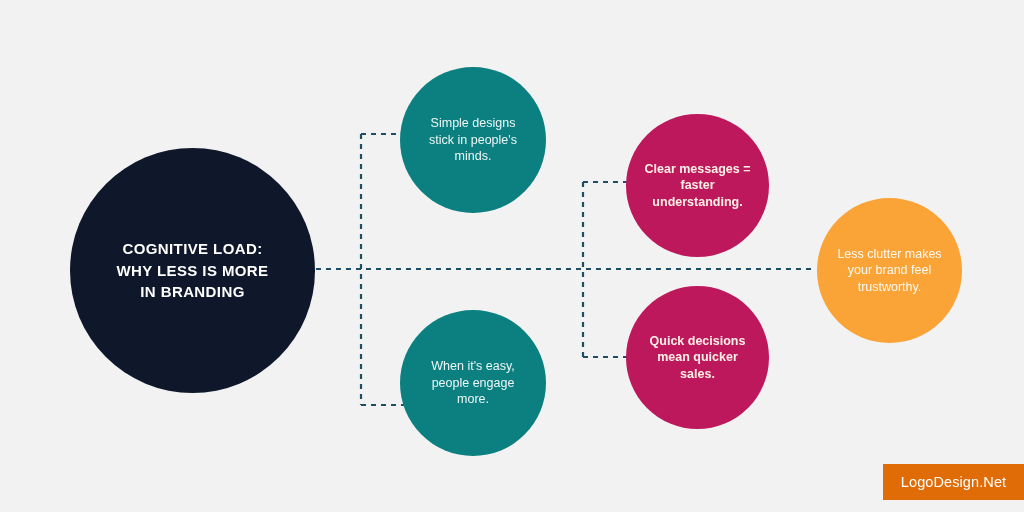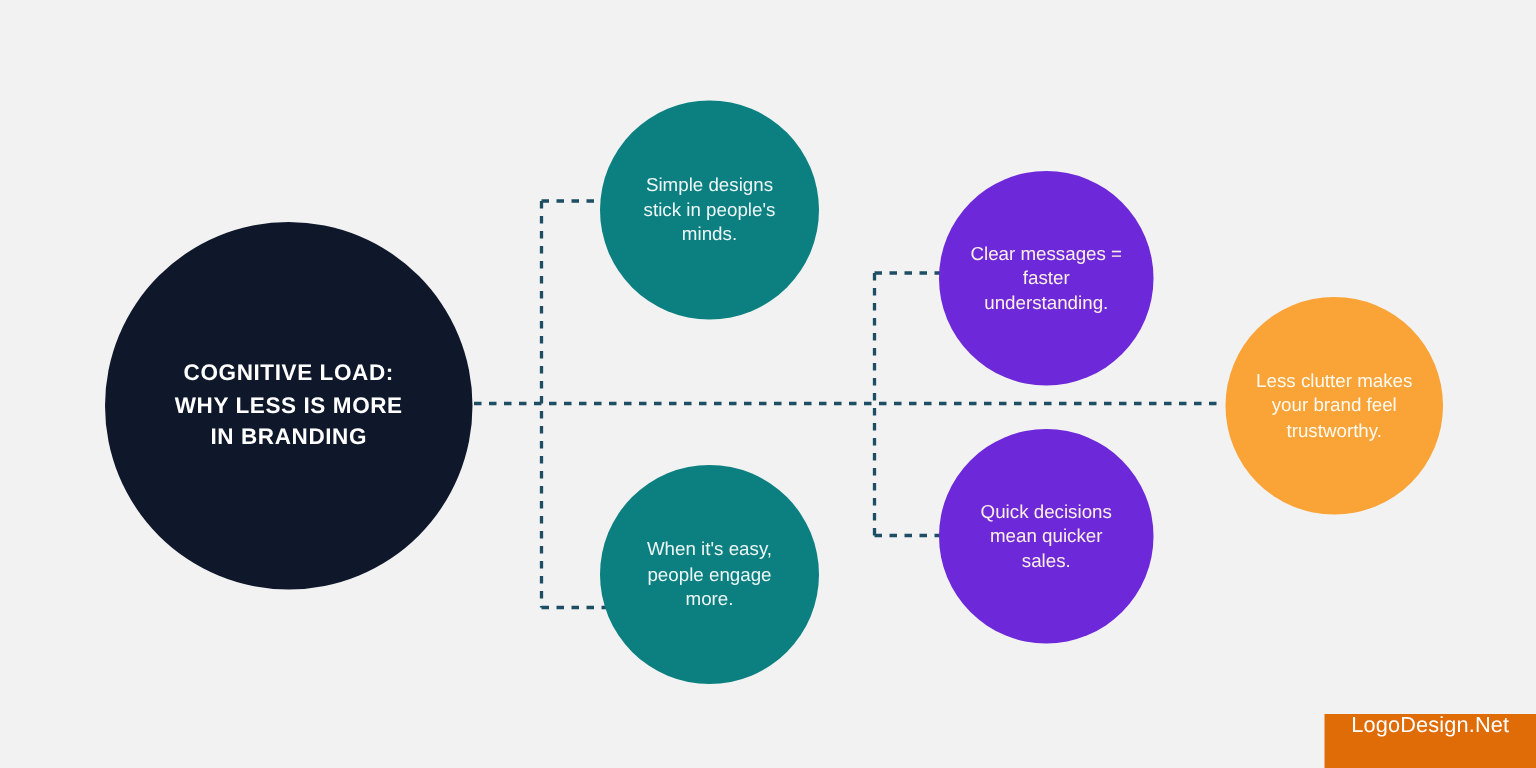--- a/index.html
+++ b/index.html
@@ -72,21 +72,22 @@
   .node-teal-2 { left: 400px; top: 310px; }
   .node-teal .node-label {
     font-size: 12.5px;
     width: 122px;
     color: #eef6f6;
   }
 
   .node-orange {
     width: 143px;
     height: 143px;
-    background: #6d28d9;
+    background: #be185d;
+    font-weight: bold;
   }
   .node-orange-1 { left: 626px; top: 114px; }
   .node-orange-2 { left: 626px; top: 286px; }
   .node-orange .node-label {
     font-size: 12.5px;
     width: 124px;
     color: #fdf1e6;
   }
 
   .node-amber {
@@ -99,25 +100,26 @@
   .node-amber .node-label {
     font-size: 12.5px;
     width: 128px;
     color: #fffaf2;
   }
 
   
   .brand-badge {
     position: absolute;
     right: 0px;
-    bottom: 0px;
+    bottom: 12px;
     width: 141px;
     height: 36px;
     background: #e06c08;
     display: flex;
+    align-items: center;
     justify-content: center;
   }
   .brand-badge .brand-text {
     color: #ffffff;
     font-size: 14.5px;
     letter-spacing: 0.1px;
   }
 </style>
 </head>
 <body>

